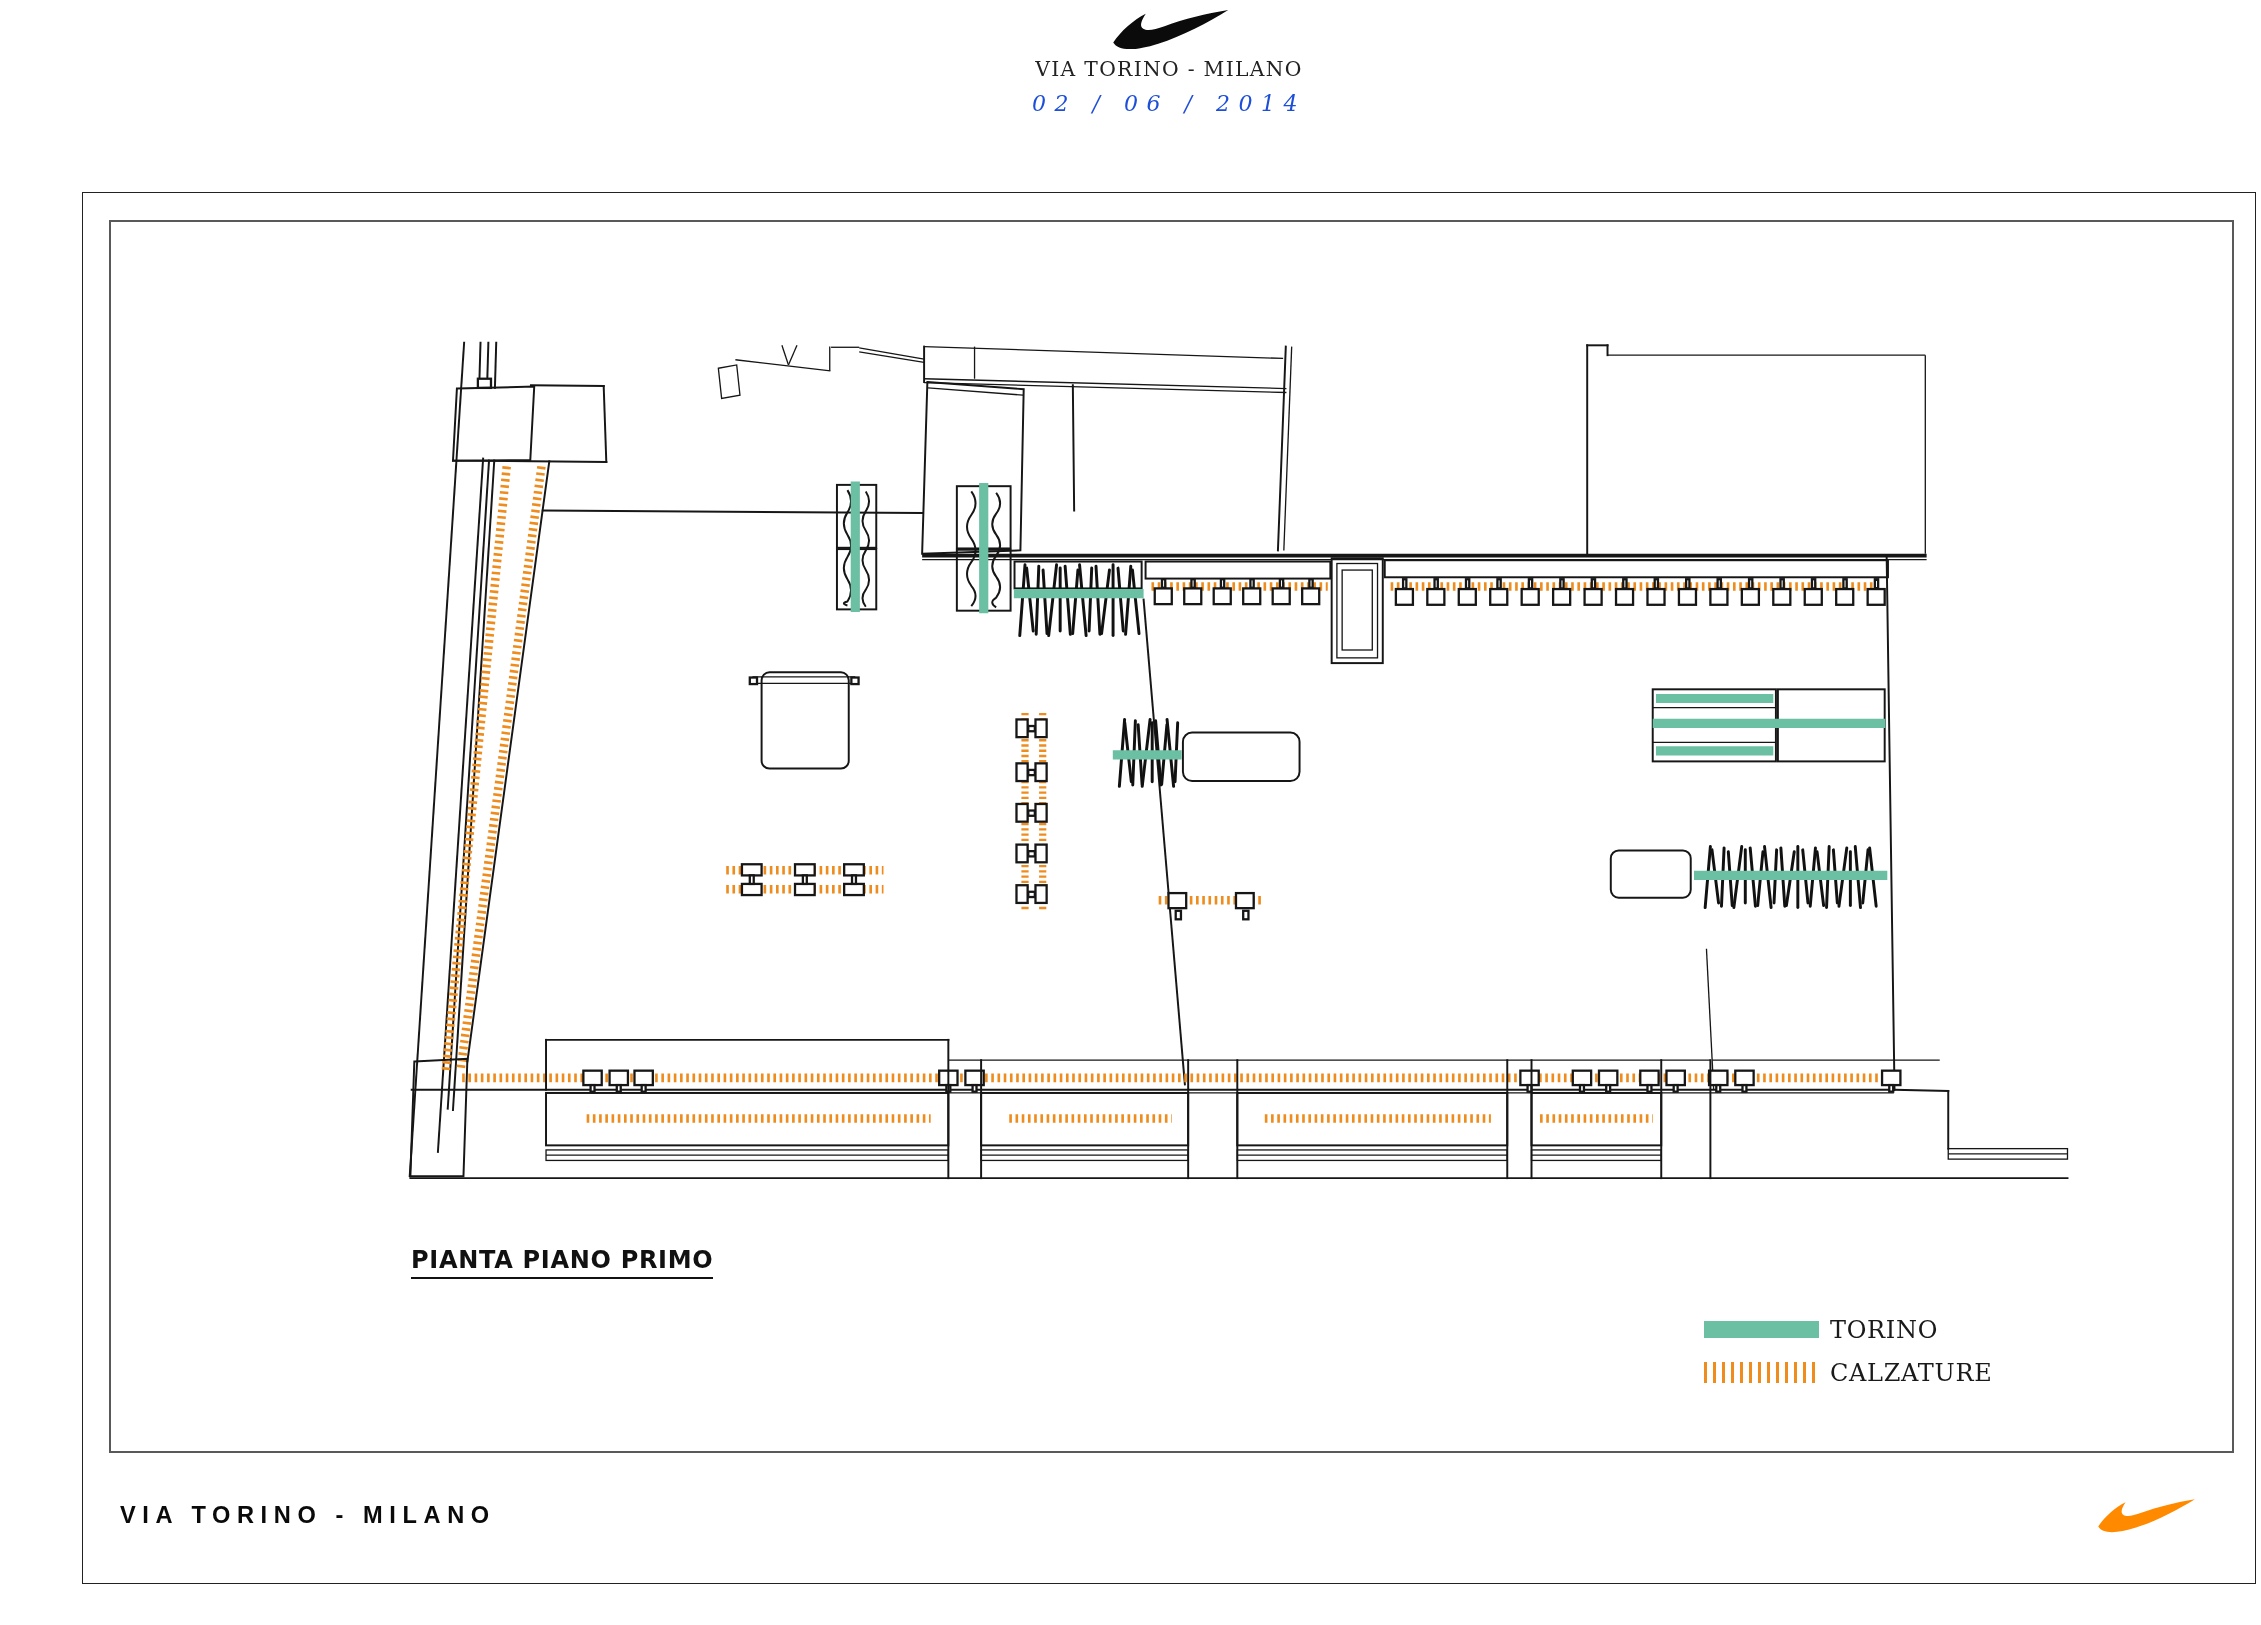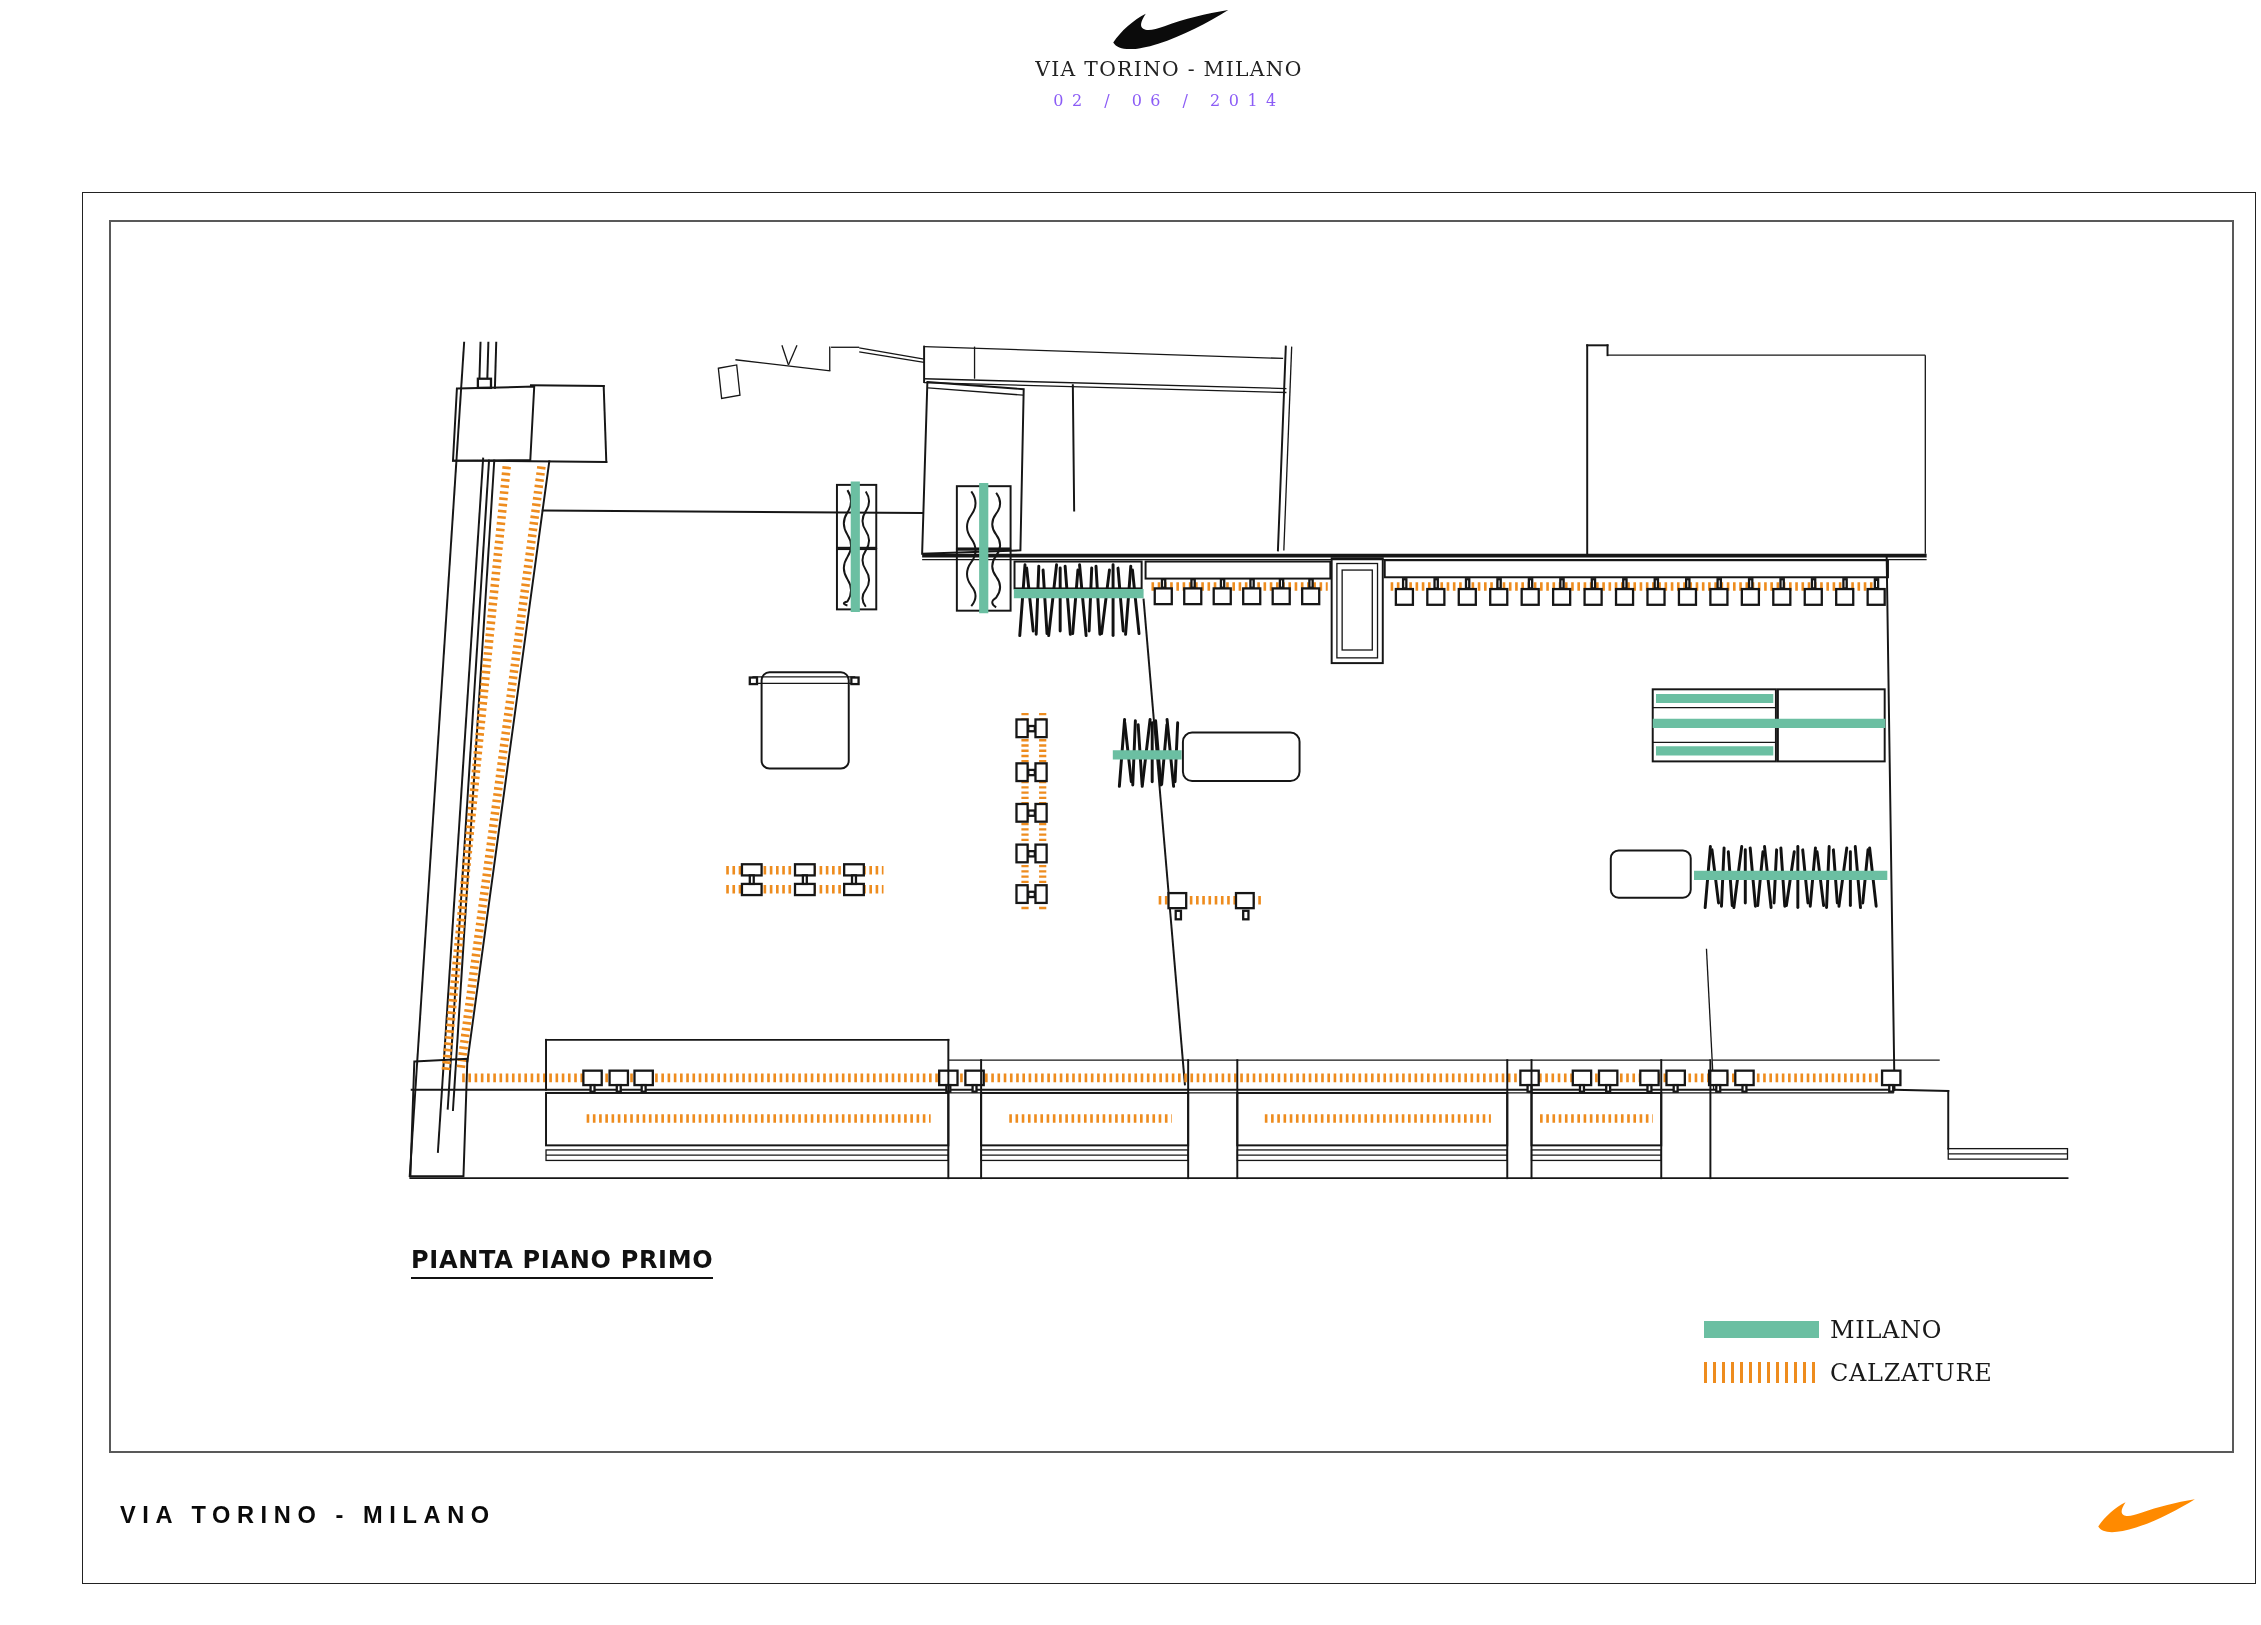--- a/index.html
+++ b/index.html
@@ -3,21 +3,21 @@
 <meta charset="utf-8">
 <style>
   html,body{margin:0;padding:0;background:#ffffff;}
   .page{position:relative;width:2261px;height:1625px;background:#ffffff;overflow:hidden;
         font-family:"DejaVu Serif", serif;color:#111;}
 
   
   .header{position:absolute;left:1169px;top:0;transform:translateX(-50%);width:590px;text-align:center;}
   .header .swoosh{width:125px;height:47px;margin:6.6px auto 3.9px auto;display:block;}
   .header-title{font-size:20.3px;letter-spacing:1.3px;color:#222;}
-  .header-date{font-size:16px;letter-spacing:8.5px;color:#8b5cf6;margin-top:9.2px;}
+  .header-date{font-size:22px;letter-spacing:8.5px;color:#1d4ed8;margin-top:9.2px;font-style:italic;}
 
   
   .outer-border{position:absolute;left:82px;top:192px;width:2172px;height:1390px;border:1.3px solid #222;}
   .inner-border{position:absolute;left:109px;top:220px;width:2121px;height:1229px;border:2px solid #595959;}
 
   
   svg.plan{position:absolute;left:0;top:0;width:2261px;height:1625px;}
   .w{stroke:#161616;stroke-width:3;fill:none;stroke-linecap:square;}
   .w2{stroke:#161616;stroke-width:2;fill:none;}
   .wt{stroke:#161616;stroke-width:6;fill:none;}
@@ -401,21 +401,21 @@
 
       <line class="w" x1="626" y1="1798" x2="3155" y2="1798"></line>
     </g>
   </svg>
 
   <div class="caption">PIANTA PIANO PRIMO</div>
 
   <div class="legend">
     <div class="legend-row">
       <div class="legend-swatch-solid" style="background:#6BBFA2;"></div>
-      <div class="legend-label">MILANO</div>
+      <div class="legend-label">TORINO</div>
     </div>
     <div class="legend-row">
       <div class="legend-swatch-hatch" style="background:repeating-linear-gradient(to right,#EE8C1E 0 3.3px,transparent 3.3px 9px);"></div>
       <div class="legend-label">CALZATURE</div>
     </div>
   </div>
 
   <div class="footer-loc">VIA TORINO - MILANO</div>
   <svg class="footer-swoosh" viewBox="0 0 100 33">
     <path fill="#FF8A00" d="M5,26 C11,17 21,8 31,3 C27,9 26,13 29,15 C32,17 38,16 46,13 C62,7 79,3 97,0 C81,10 60,21 41,27 C22,33 9,33 5,26 Z"></path>

